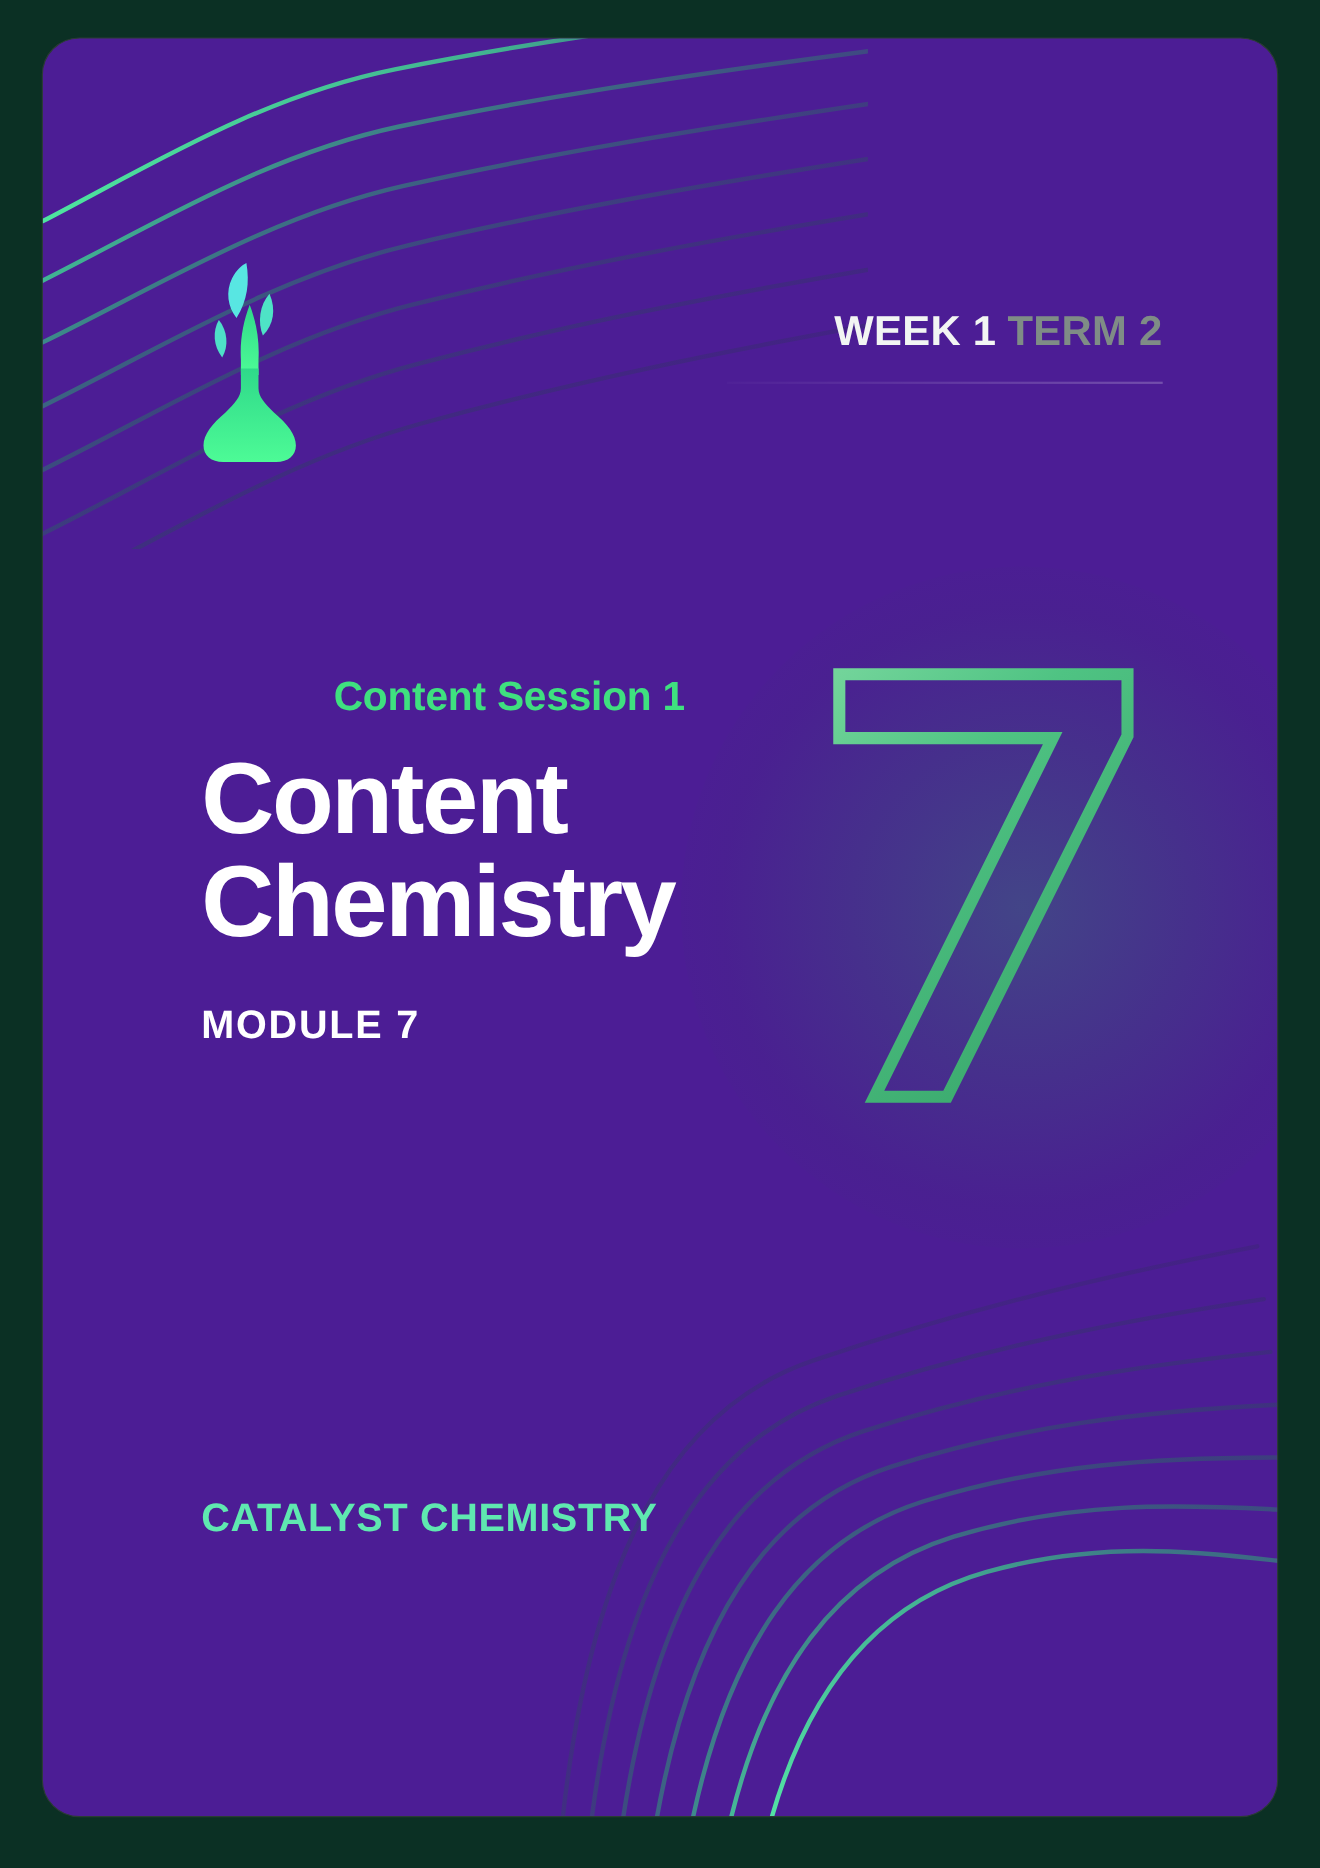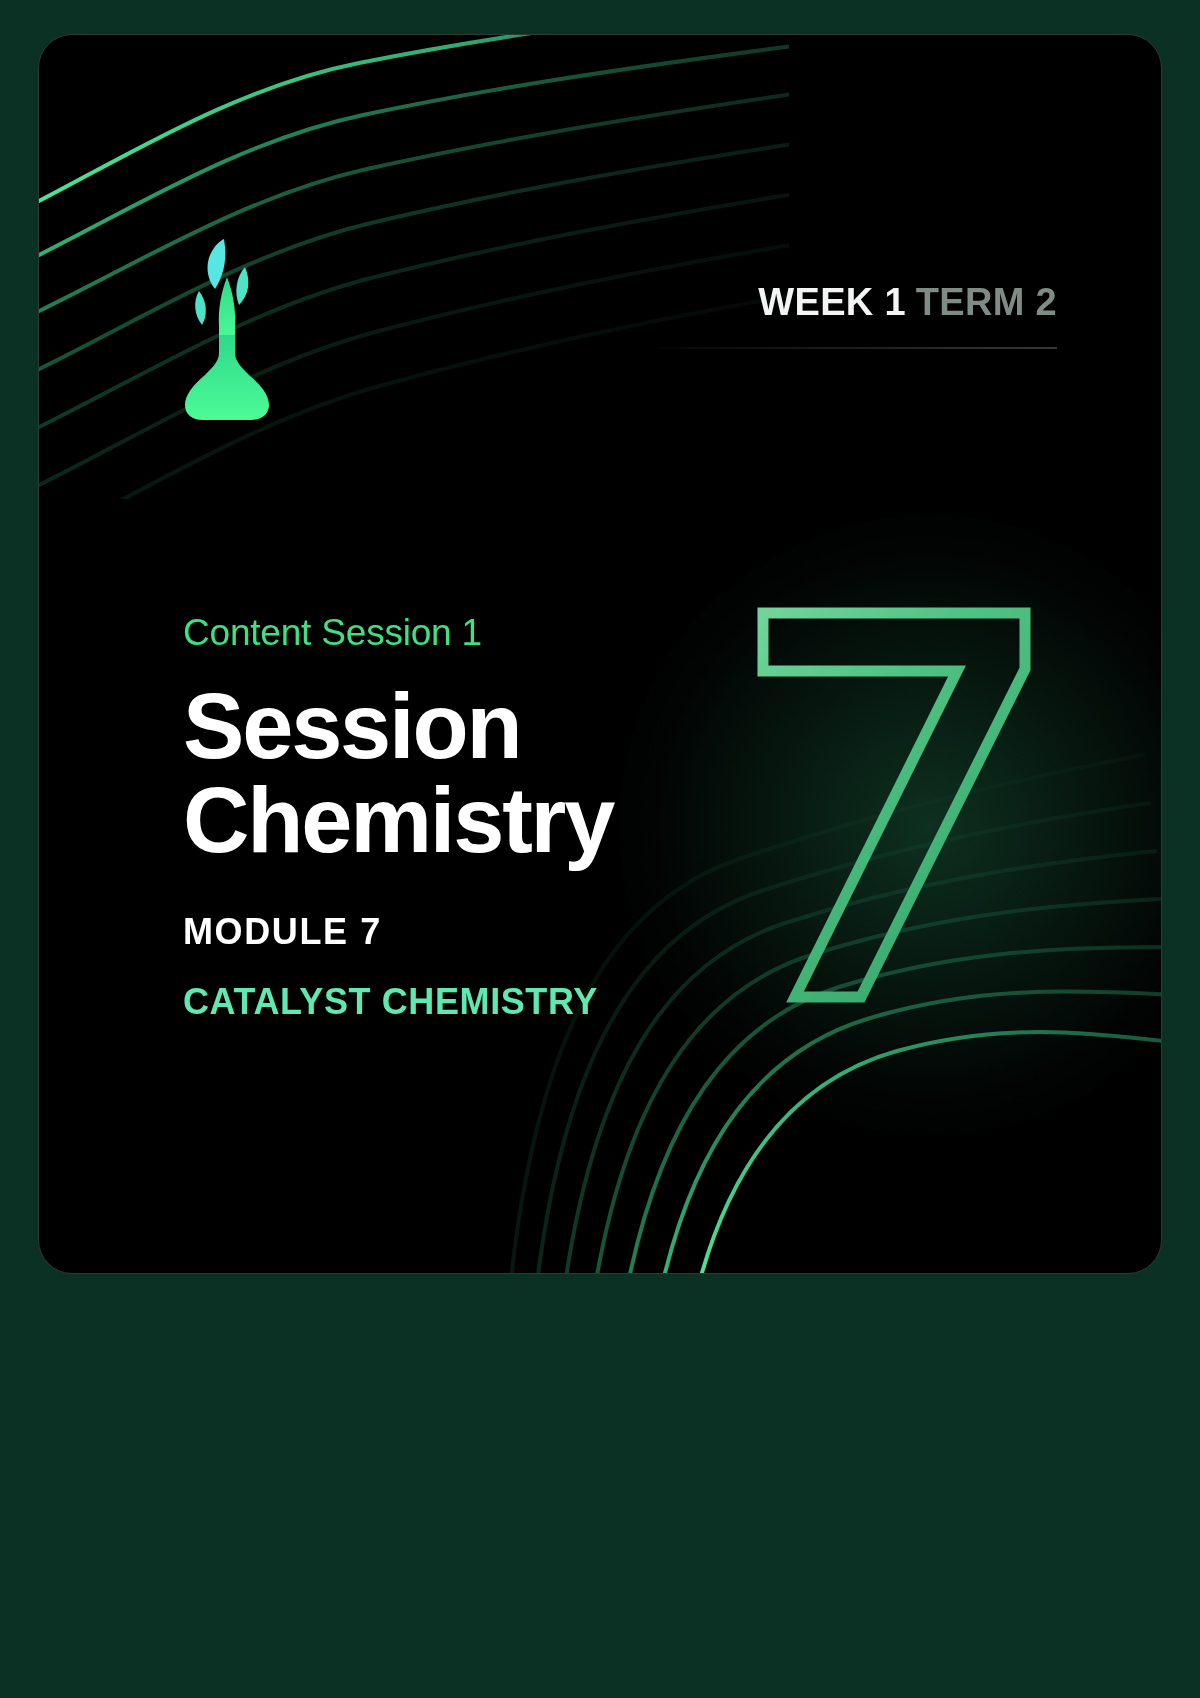--- a/index.html
+++ b/index.html
@@ -21,23 +21,23 @@
     background: #0b3024;
     overflow: hidden;
   }
 
   
   .card {
     position: absolute;
     left: 38px;
     top: 34px;
     width: 1124px;
-    height: 1240px;
+    height: 1618px;
     border-radius: 34px;
-    background: #000000;
+    background: #4c1d95;
     border: 1.5px solid #2b3c34;
     overflow: hidden;
     box-sizing: border-box;
   }
 
   
   .glow {
     position: absolute;
     left: 580px;
     top: 480px;
@@ -105,24 +105,25 @@
   
   .title-block {
     position: absolute;
     left: 144px;
     top: 578px;
     width: 560px;
   }
   .eyebrow {
     color: #3fe07f;
     font-size: 37px;
-    font-weight: 400;
+    font-weight: 700;
     letter-spacing: -0.2px;
     line-height: 1.1;
     margin: 0 0 26px 0;
+    text-align: center;
   }
   .main-title {
     color: #ffffff;
     font-size: 92px;
     font-weight: 700;
     line-height: 1.02;
     letter-spacing: -2.2px;
     margin: 0;
   }
   .module-label {
@@ -279,21 +280,21 @@
           <stop offset="1" stop-color="#3aa86d"></stop>
         </linearGradient>
       </defs>
 
       <path d="M34,18 L296,18 L296,74 L132,402 L66,402 L228,76 L34,76 Z" stroke="url(#numgrad)" stroke-width="11" stroke-linejoin="miter" fill="none"></path>
     </svg>
 
     <div class="title-block">
       <p class="eyebrow">Content Session 1</p>
       <h1 class="main-title">
-        <span>Session</span><br>
+        <span>Content</span><br>
         <span>Chemistry</span>
       </h1>
       <p class="module-label">MODULE 7</p>
     </div>
 
     <div class="footer-brand">CATALYST CHEMISTRY</div>
 
   </div>
 </div>
 

